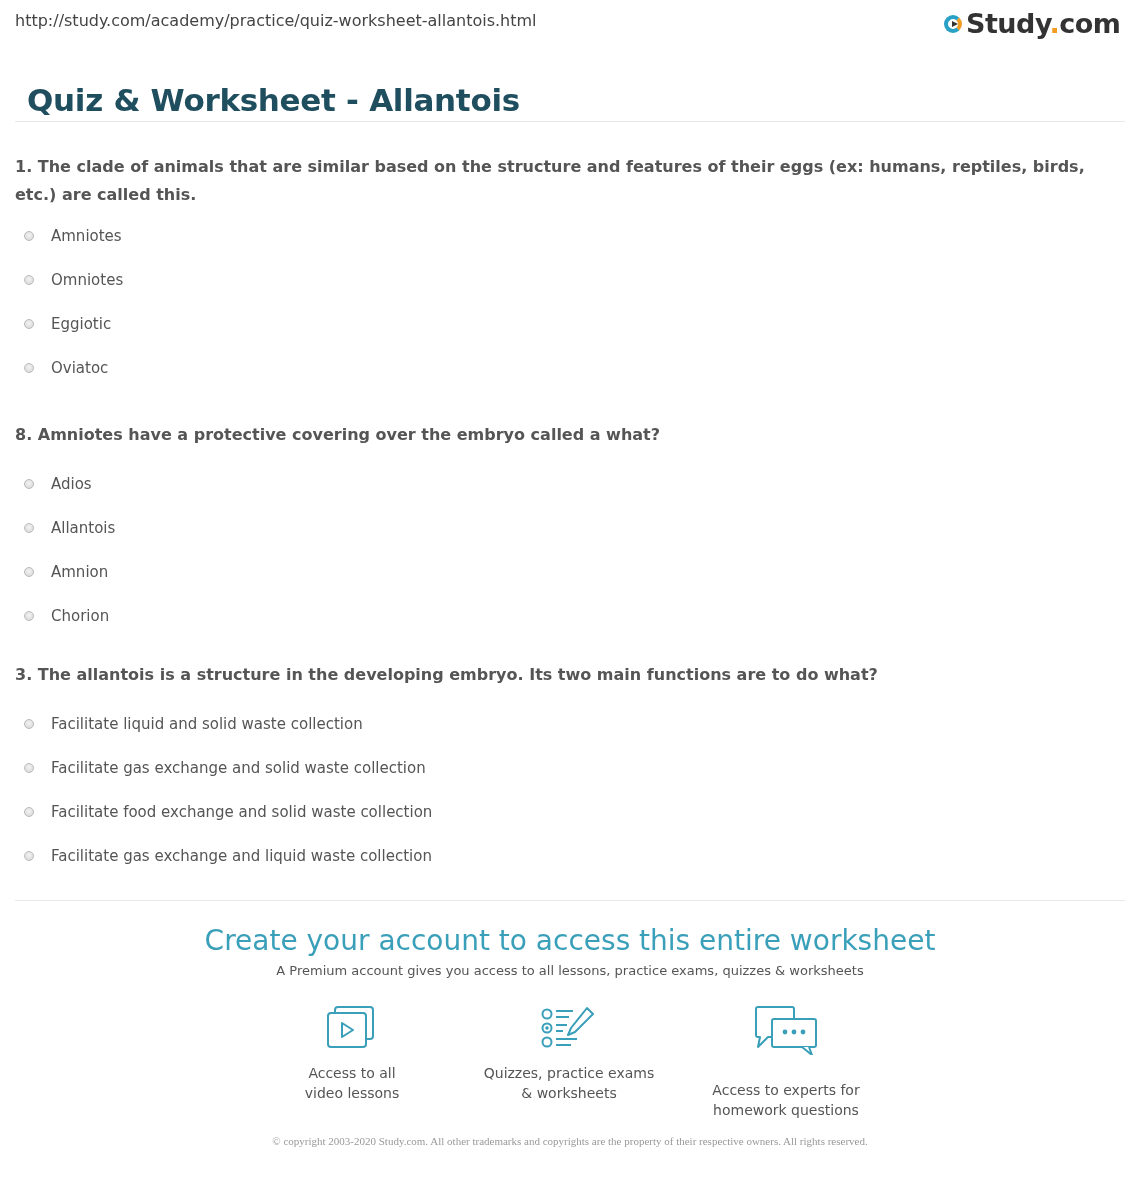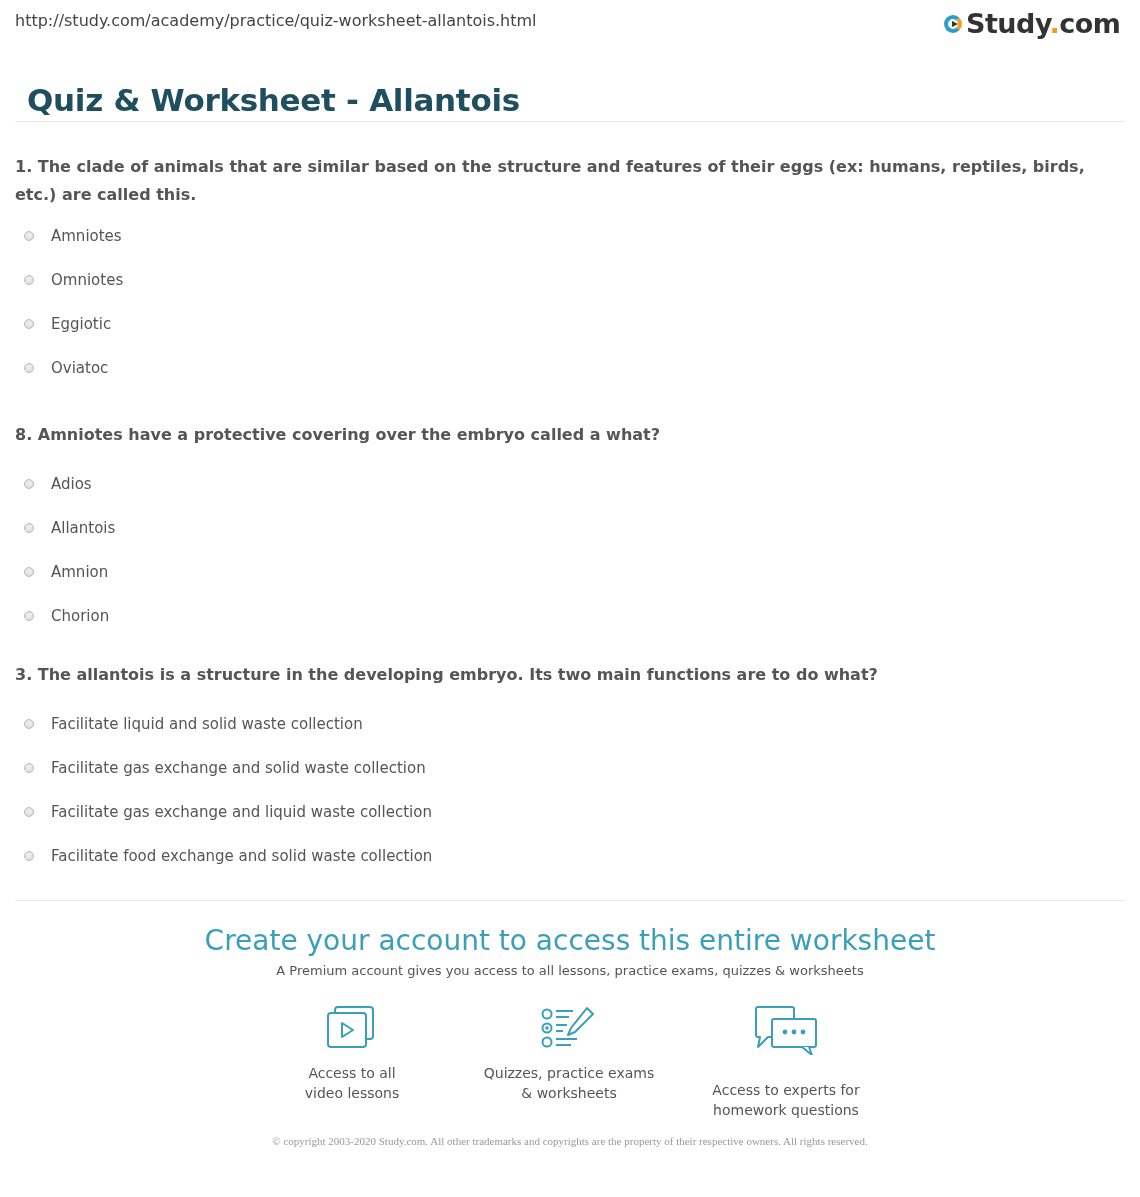--- a/index.html
+++ b/index.html
@@ -96,25 +96,25 @@
     <div class="opt">
         <span class="radio"></span>
         <span class="opt-label">Facilitate liquid and solid waste collection</span>
       </div>
     <div class="opt">
         <span class="radio"></span>
         <span class="opt-label">Facilitate gas exchange and solid waste collection</span>
       </div>
     <div class="opt">
         <span class="radio"></span>
-        <span class="opt-label">Facilitate gas exchange and liquid waste collection</span>
+        <span class="opt-label">Facilitate food exchange and solid waste collection</span>
       </div>
     <div class="opt">
         <span class="radio"></span>
-        <span class="opt-label">Facilitate food exchange and solid waste collection</span>
+        <span class="opt-label">Facilitate gas exchange and liquid waste collection</span>
       </div>
   </div>
 </div>
 
 <div class="rule" style="top:900px"></div>
 
 <div class="cta" style="top:924px">
   <div class="cta-title">Create your account to access this entire worksheet</div>
   <div class="cta-sub">A Premium account gives you access to all lessons, practice exams, quizzes &amp; worksheets</div>
 </div>

